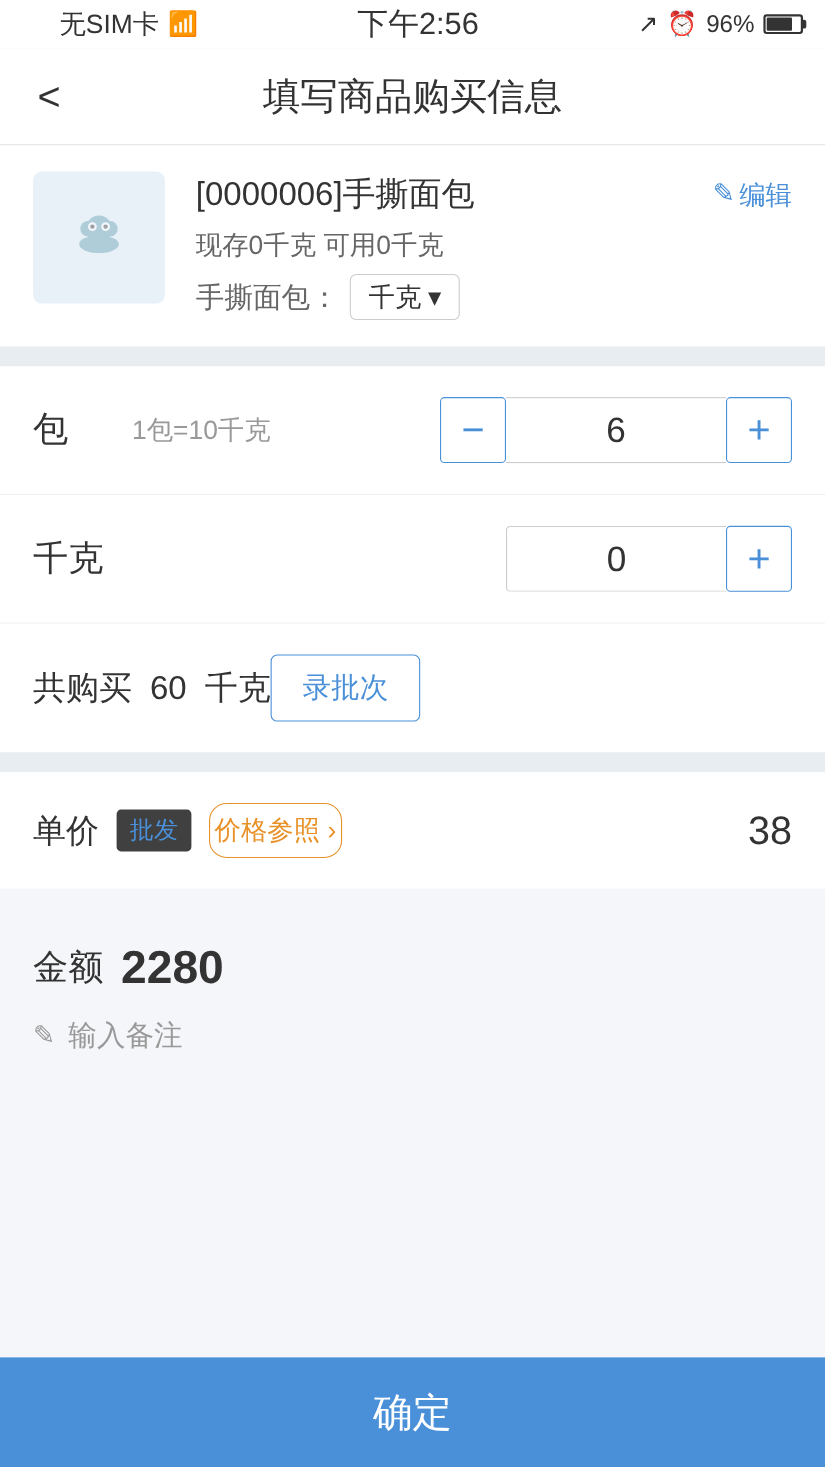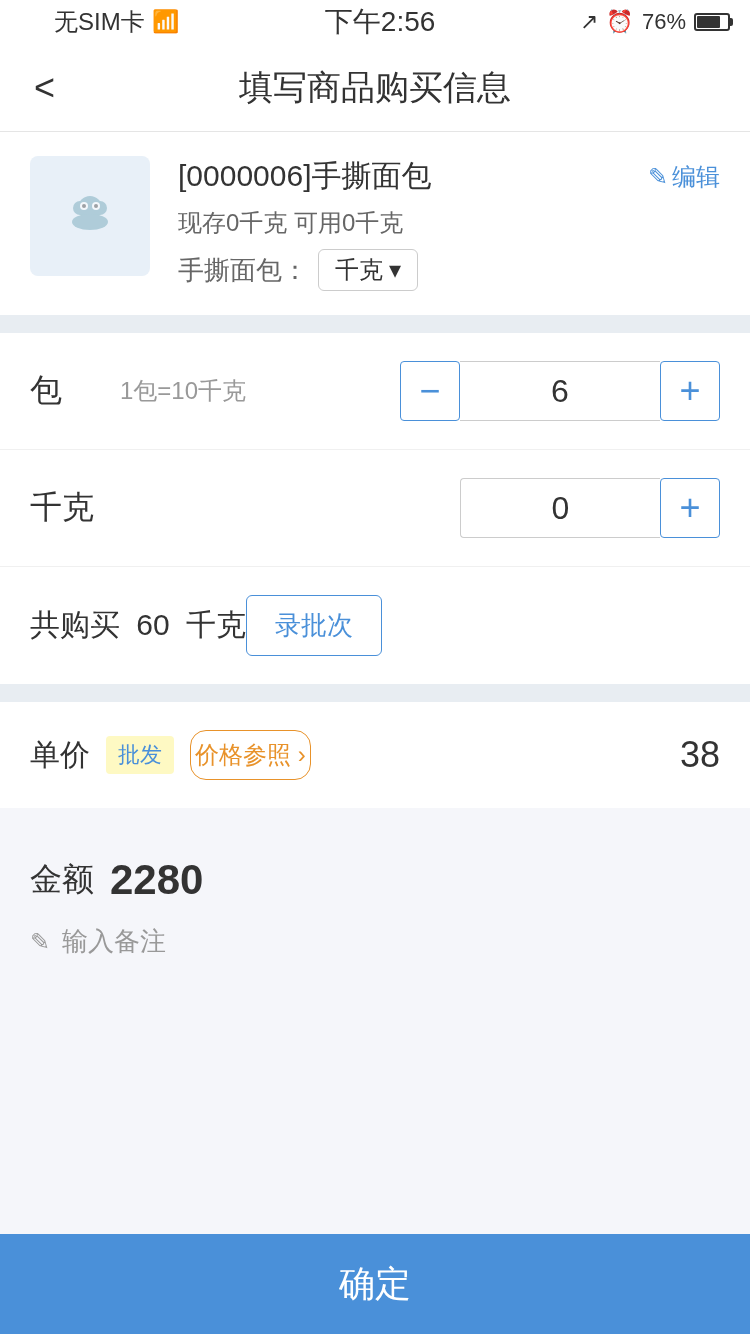--- a/index.html
+++ b/index.html
@@ -274,21 +274,21 @@
       gap: 16px;
       flex-shrink: 0;
     }
     .price-label {
       font-size: 30px;
       color: #333;
     }
     .price-tag {
       font-size: 22px;
       color: #4a90d9;
-      background: #fef9c3;
+      background: #404040;
       border-radius: 4px;
       padding: 4px 12px;
     }
     .price-ref-btn {
       border: 1.5px solid #e8922a;
       border-radius: 16px;
       padding: 8px 4px;
       font-size: 24px;
       color: #e8922a;
       background: #fff;
@@ -363,21 +363,21 @@
 
 <div class="status-bar">
   <div class="status-left">
     <span>无SIM卡</span>
     <span class="wifi-icon">📶</span>
   </div>
   <div class="status-center">下午2:56</div>
   <div class="status-right">
     <span>↗</span>
     <span>⏰</span>
-    <span>76%</span>
+    <span>96%</span>
     <span class="battery-bar">
         <span class="battery-fill"></span>
       </span>
   </div>
 </div>
 
 <div class="nav-bar">
   <span class="nav-back">&lt;</span>
   <span class="nav-title">填写商品购买信息</span>
 </div>

